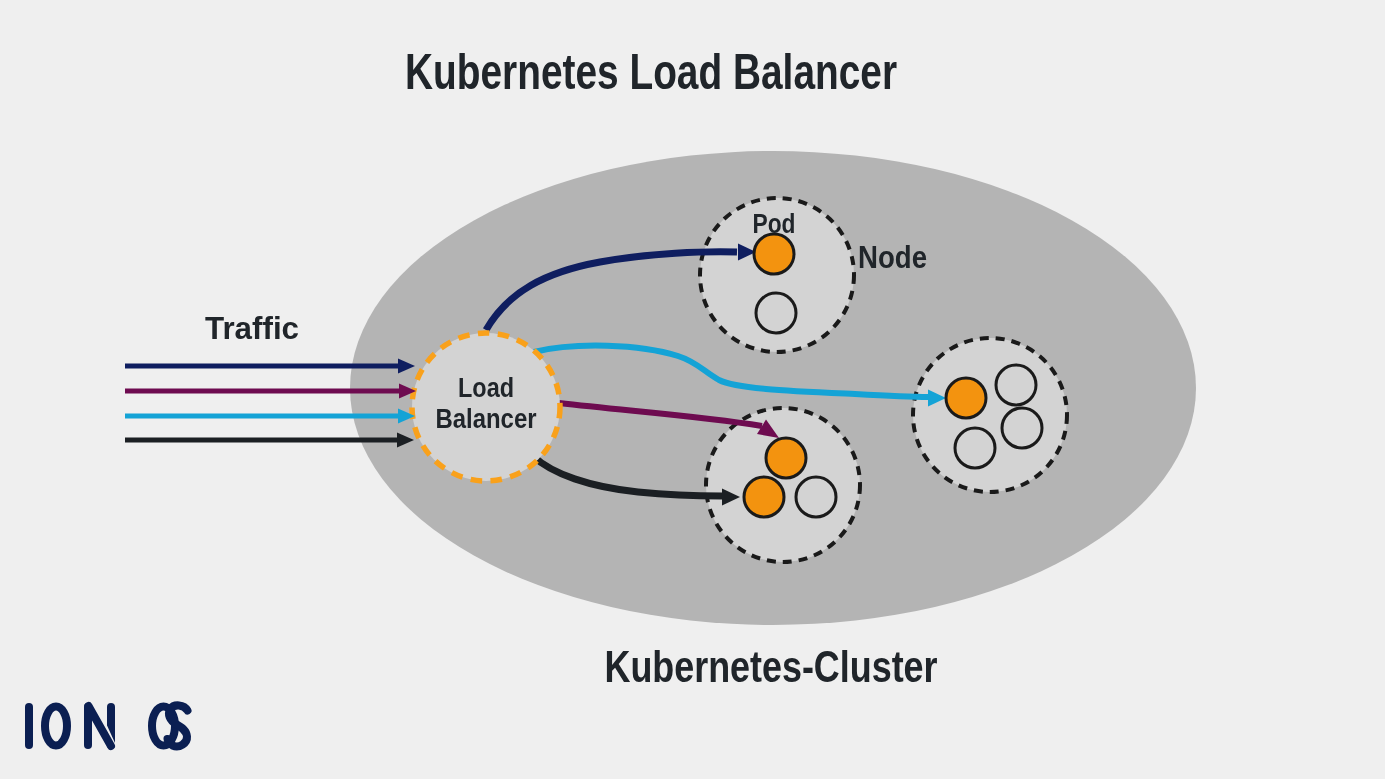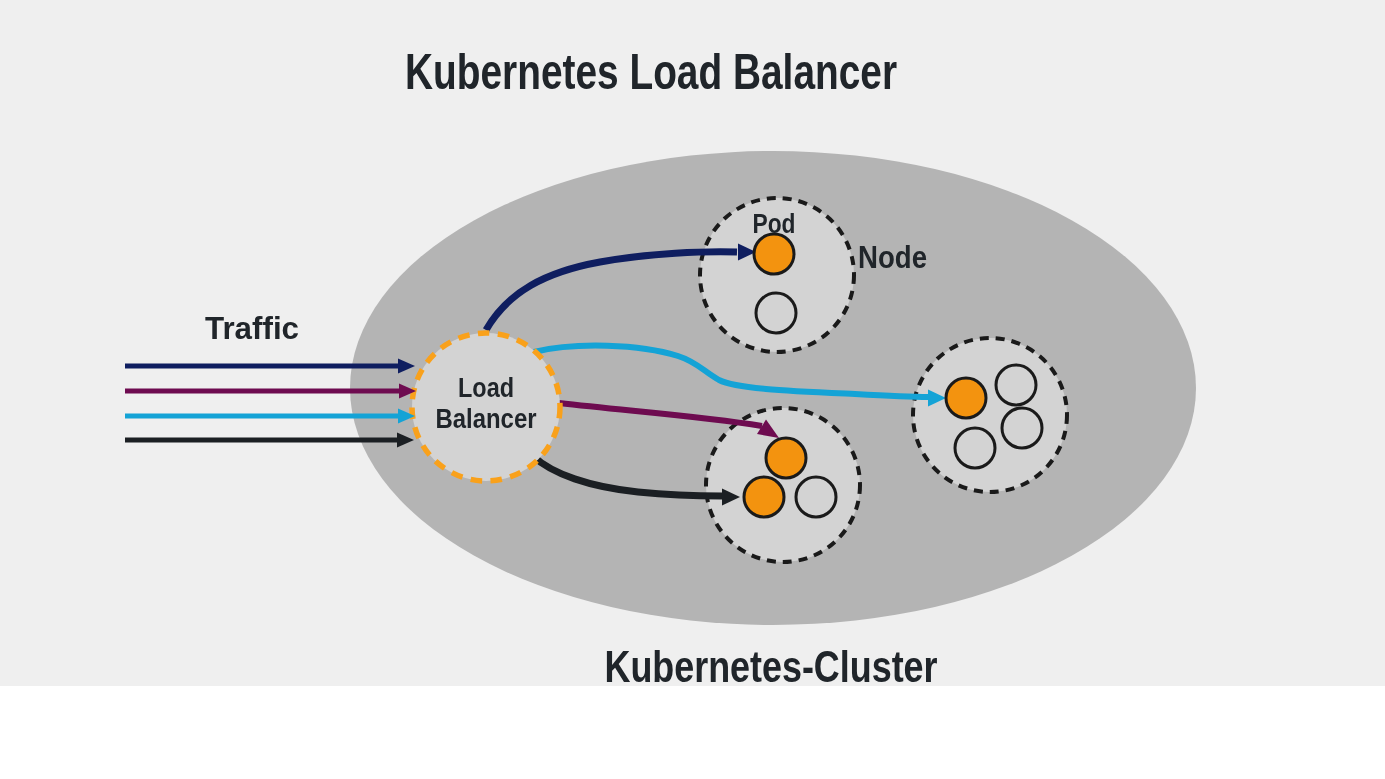--- a/index.html
+++ b/index.html
@@ -1,20 +1,20 @@
 <!DOCTYPE html>
 <html style="--background: #efefef; --cluster-fill: #b4b4b4; --node-fill: #d3d3d3; --outline-dark: #1a1a1a; --lb-border-orange: #f9a11b; --pod-orange: #f3930f; --arrow-navy: #0f1e60; --arrow-purple: #6e0b50; --arrow-cyan: #14a3d6; --arrow-black: #1b1f23; --text-dark: #20252a; --logo-navy: #0b1f52;"><head>
 <meta charset="utf-8">
 <style>
   html, body { margin: 0; padding: 0; }
   body { font-family: "Liberation Sans", sans-serif; }
   .stage {
     position: relative;
     width: 1385px;
-    height: 686px;
+    height: 779px;
     background: var(--background);
     overflow: hidden;
   }
   svg.diagram { position: absolute; left: 0; top: 0; display: block; }
   text {
     font-family: "Liberation Sans", sans-serif;
     font-weight: 700;
     fill: var(--text-dark);
   }
   .cluster-ellipse { fill: var(--cluster-fill); }

